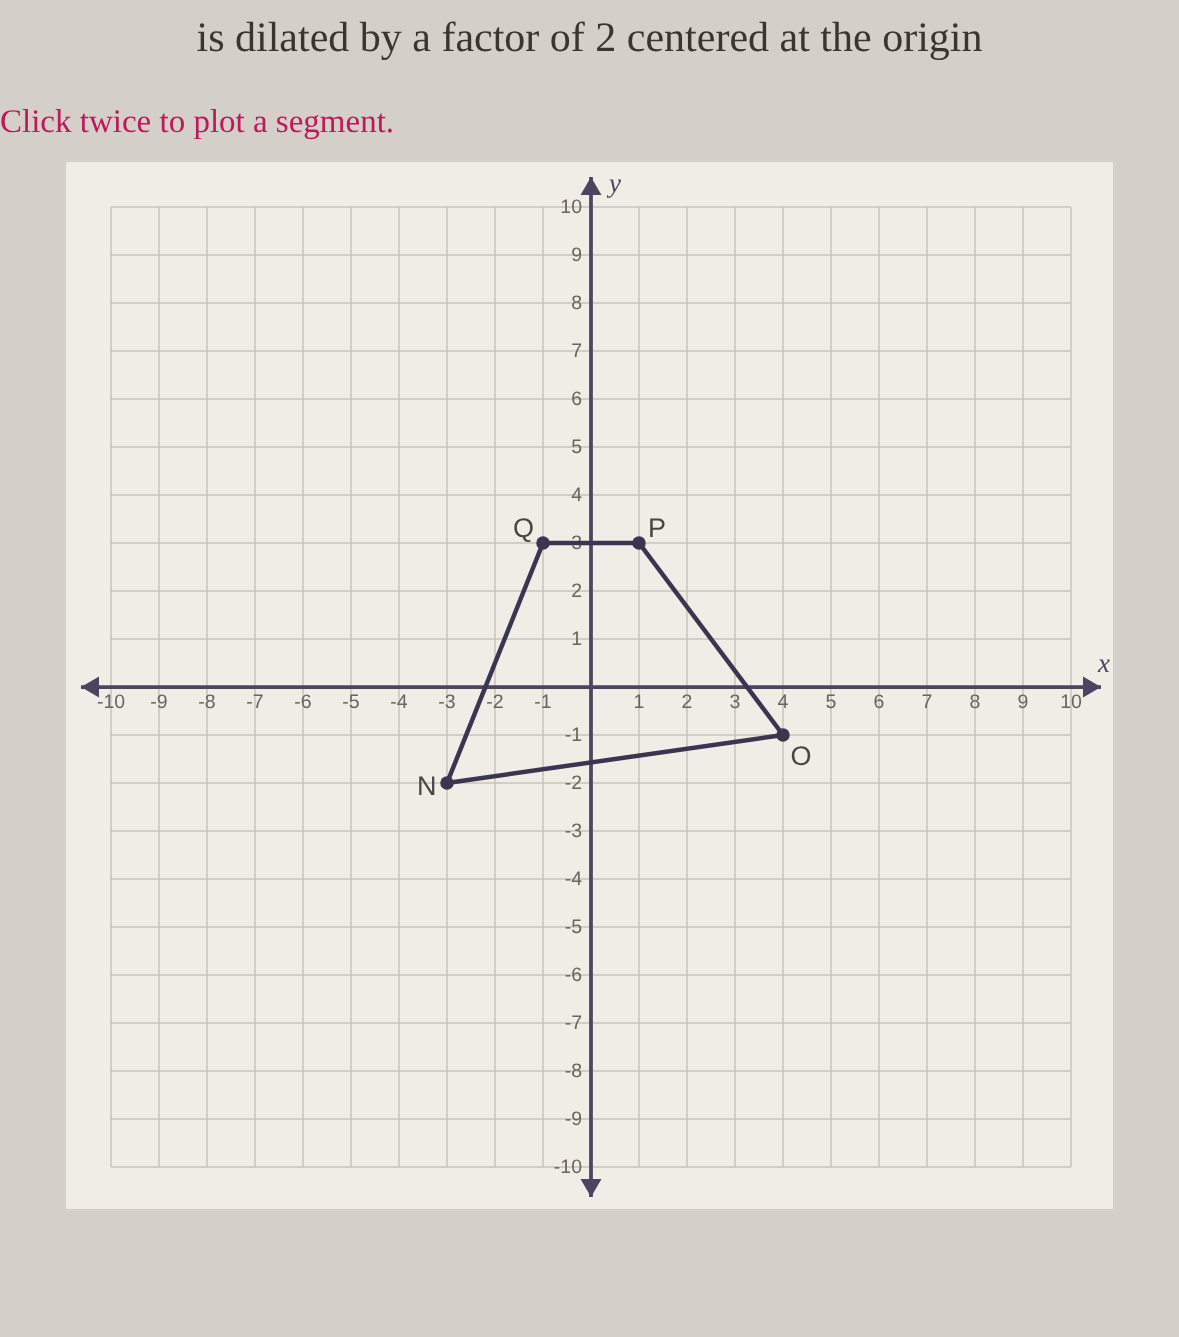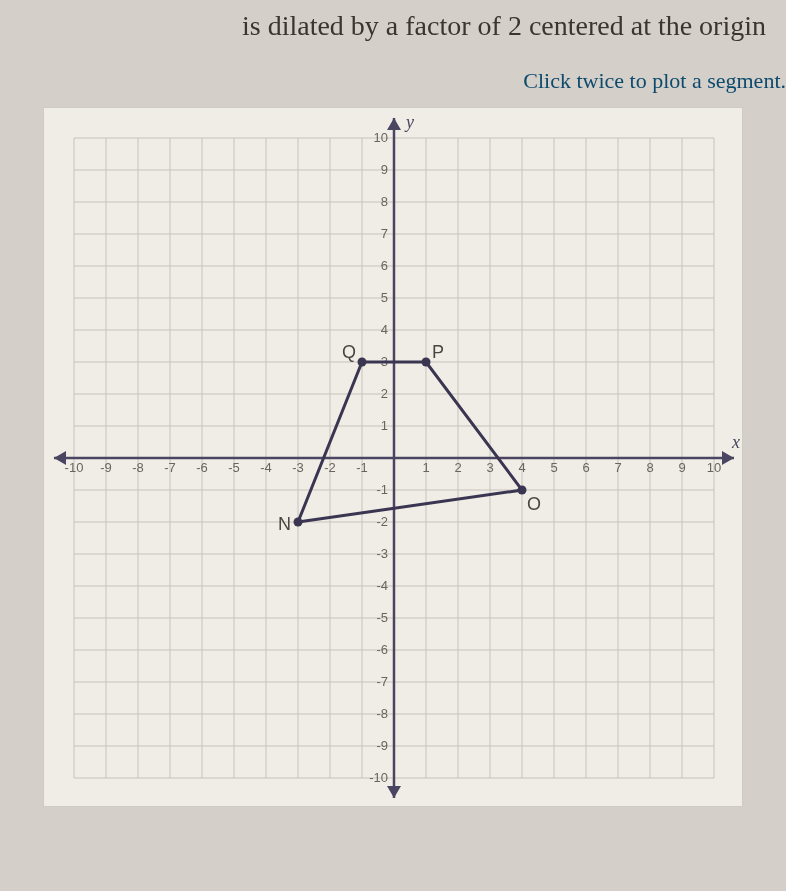--- a/index.html
+++ b/index.html
@@ -12,29 +12,29 @@
       position: relative;
     }
     .page {
       width: 100%;
       height: 100%;
       padding: 0;
     }
     .question-text {
       font-size: 28px;
       color: #3a3530;
-      text-align: right;
+      text-align: center;
       padding: 8px 20px 20px 20px;
       line-height: 1.3;
       filter: blur(0.4px);
     }
     .instructions {
-      text-align: right;
+      text-align: left;
       font-size: 22px;
-      color: #0c4a6e;
+      color: #be185d;
       margin-bottom: 10px;
       line-height: 1.5;
       filter: blur(0.3px);
     }
     .graph-wrap {
       display: flex;
       justify-content: center;
       margin-top: 5px;
     }
     .graph-container {

